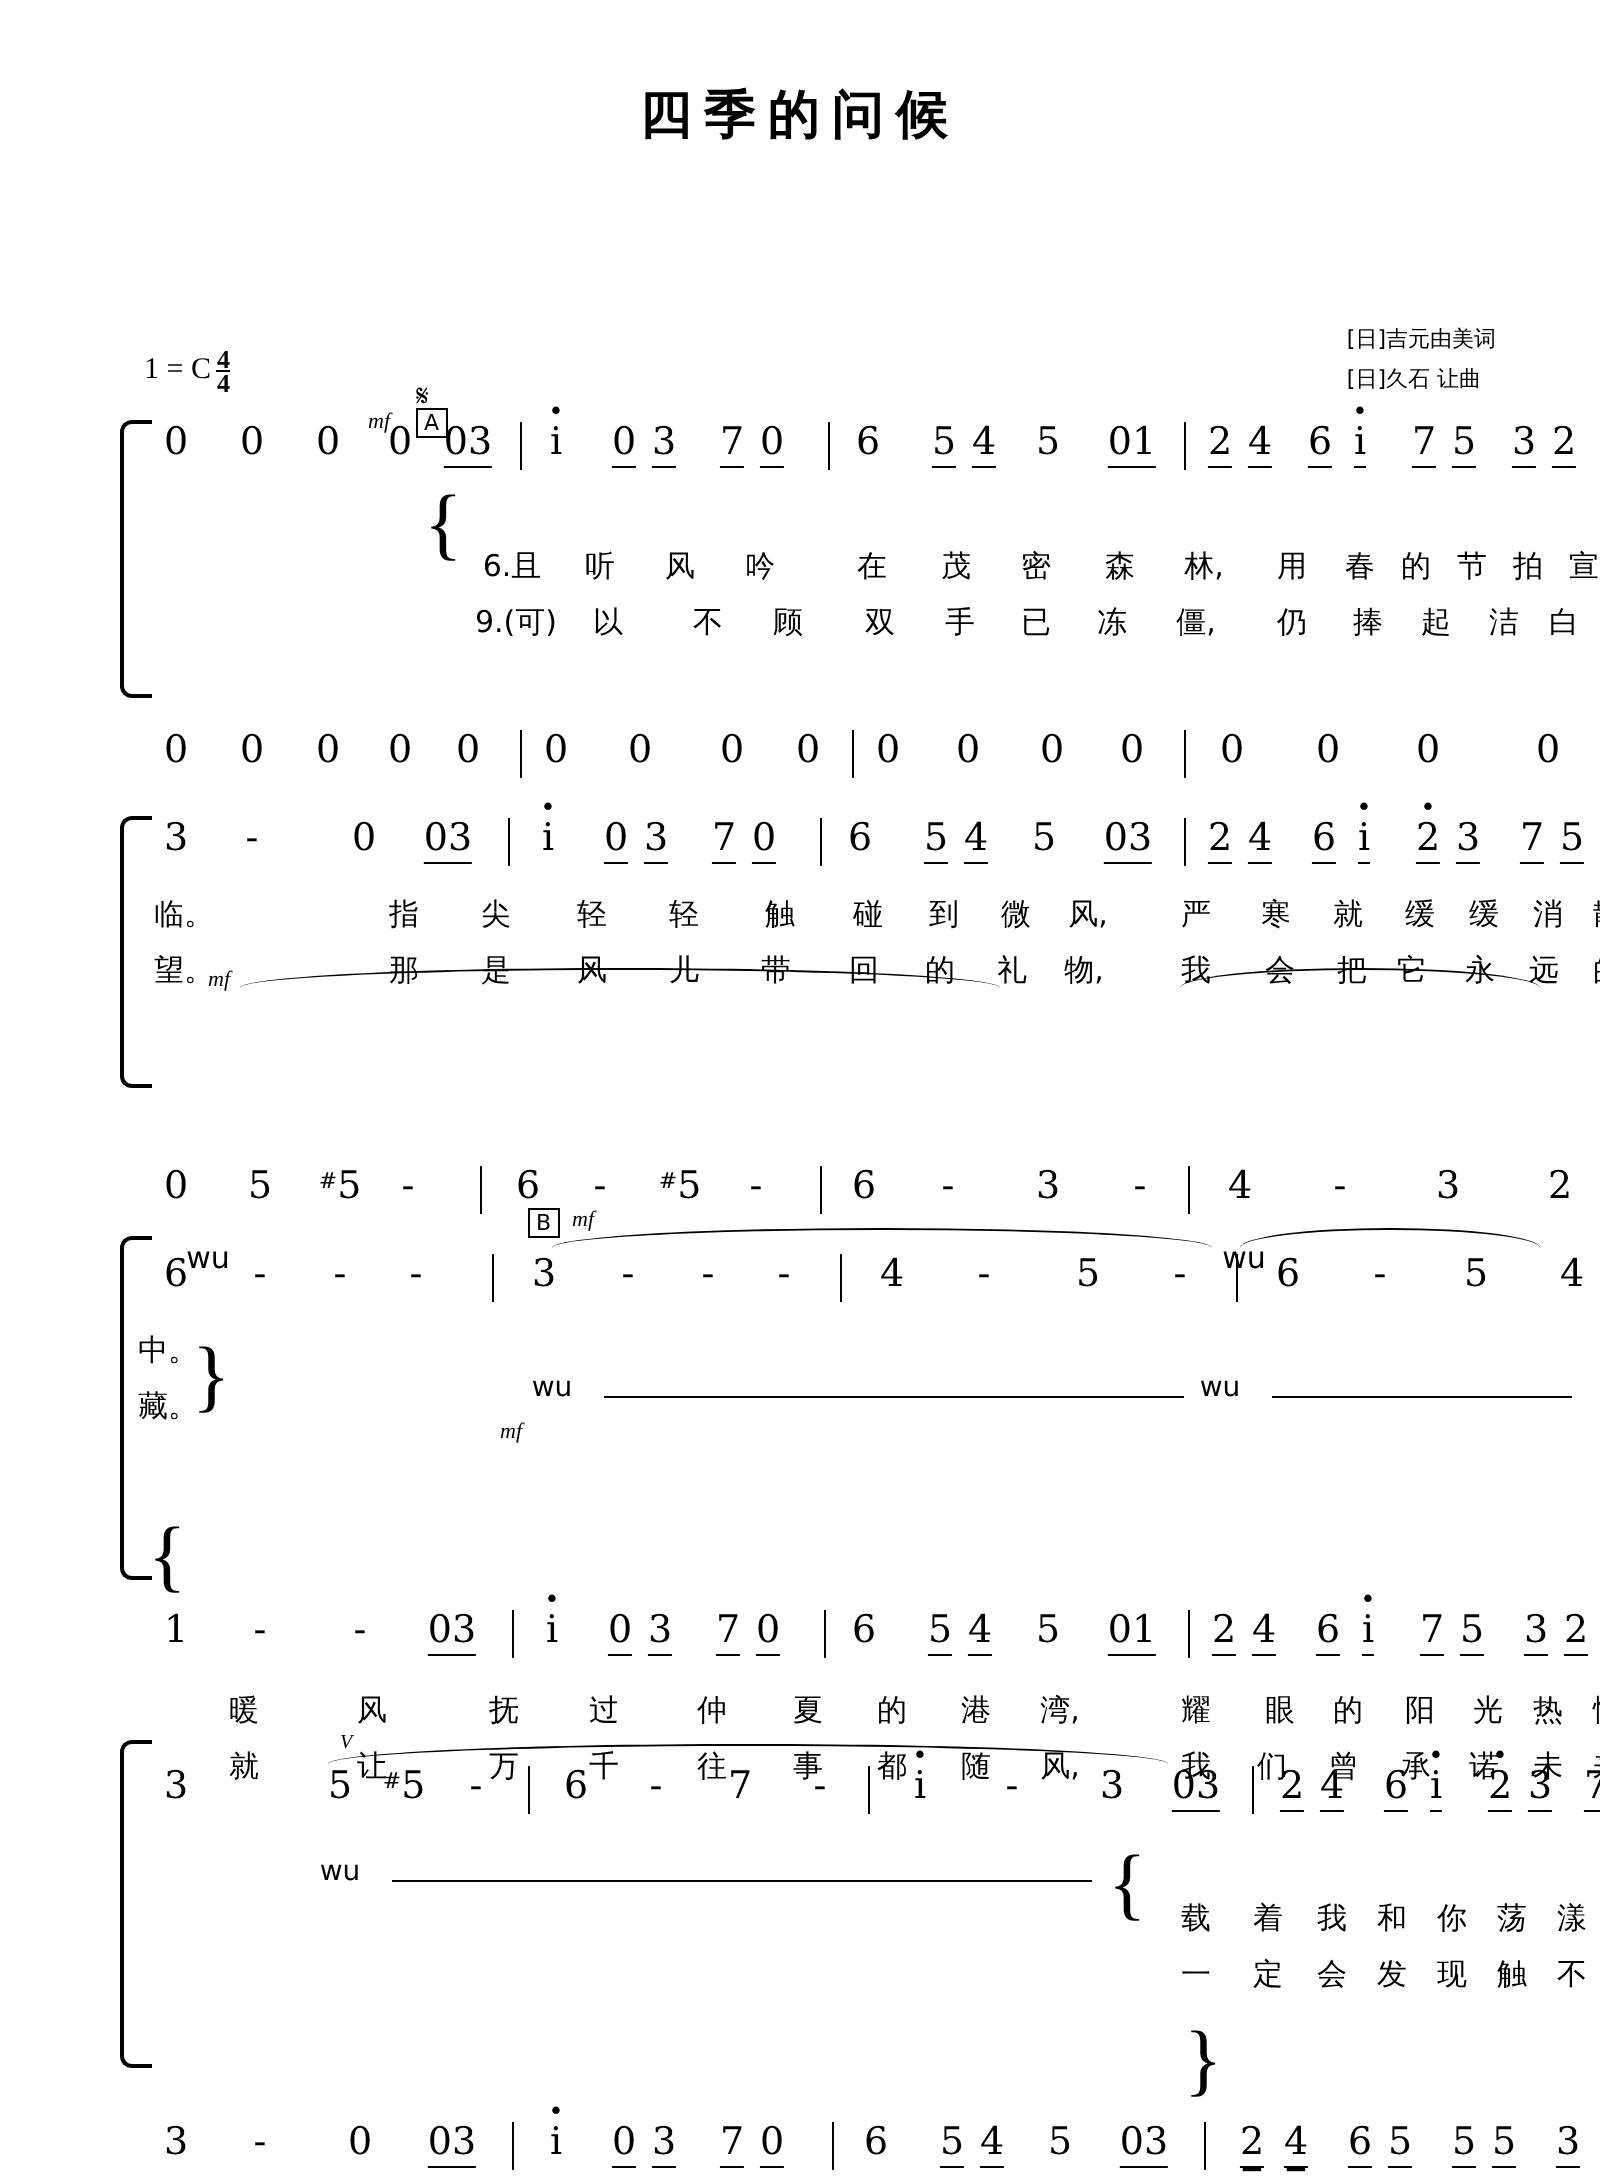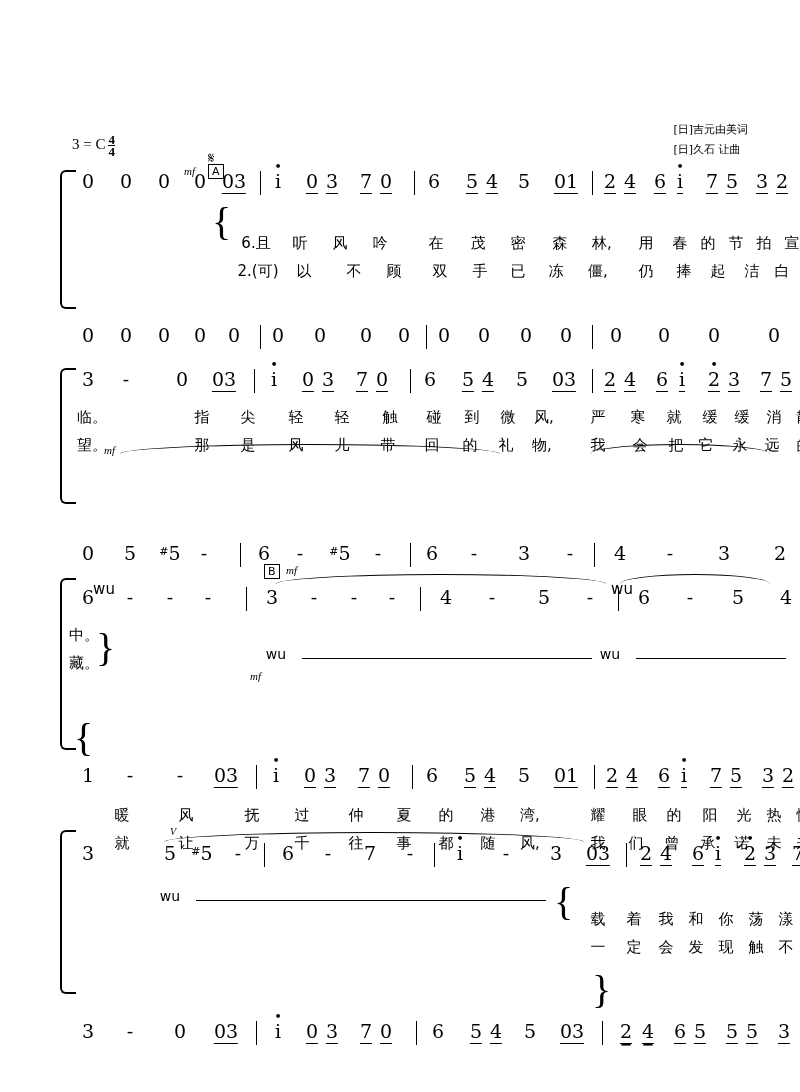--- a/index.html
+++ b/index.html
@@ -159,28 +159,29 @@
     transform: translateX(-50%);
   }
   .sharp { font-size: 11px; vertical-align: 5px; }
   .smallmark { position:absolute; font-size:10px; font-style:italic; }
 </style>
 </head>
 <body>
 
 <div class="page">
 
+  <div class="title">四季的问候</div>
 
   <div class="credits">
     <div>[日]吉元由美词</div>
     <div>[日]久石  让曲</div>
   </div>
 
   <div class="keysig">
-    <span>3 = C</span><span class="frac"><span class="num">4</span><span class="den">4</span></span>
+    <span>1 = C</span><span class="frac"><span class="num">4</span><span class="den">4</span></span>
   </div>
 
   <div class="system" style="top:170px; height:145px;">
     <div class="brace" style="height:135px;"></div>
 
     <span class="segno" style="left:148px; top:-20px;">𝄋</span>
     <span class="marker" style="left:124px; top:-5px;">mf</span>
     <span class="boxmark" style="left:148px; top:-6px;">A</span>
 
     <div class="numrow" style="margin-left:14px;">
@@ -228,21 +229,21 @@
       <span class="ly" style="left:572px;">用</span>
       <span class="ly" style="left:606px;">春</span>
       <span class="ly" style="left:634px;">的</span>
       <span class="ly" style="left:662px;">节</span>
       <span class="ly" style="left:690px;">拍</span>
       <span class="ly" style="left:718px;">宣</span>
 
     </div>
 
     <div class="lyric" style="margin-left:14px; top:36px;">
-      <span class="ly" style="left:184px;">2.(可)</span>
+      <span class="ly" style="left:184px;">9.(可)</span>
       <span class="ly" style="left:230px;">以</span>
       <span class="ly" style="left:280px;">不</span>
       <span class="ly" style="left:320px;">顾</span>
       <span class="ly" style="left:366px;">双</span>
       <span class="ly" style="left:406px;">手</span>
       <span class="ly" style="left:444px;">已</span>
       <span class="ly" style="left:482px;">冻</span>
       <span class="ly" style="left:524px;">僵,</span>
       <span class="ly" style="left:572px;">仍</span>
       <span class="ly" style="left:610px;">捧</span>

